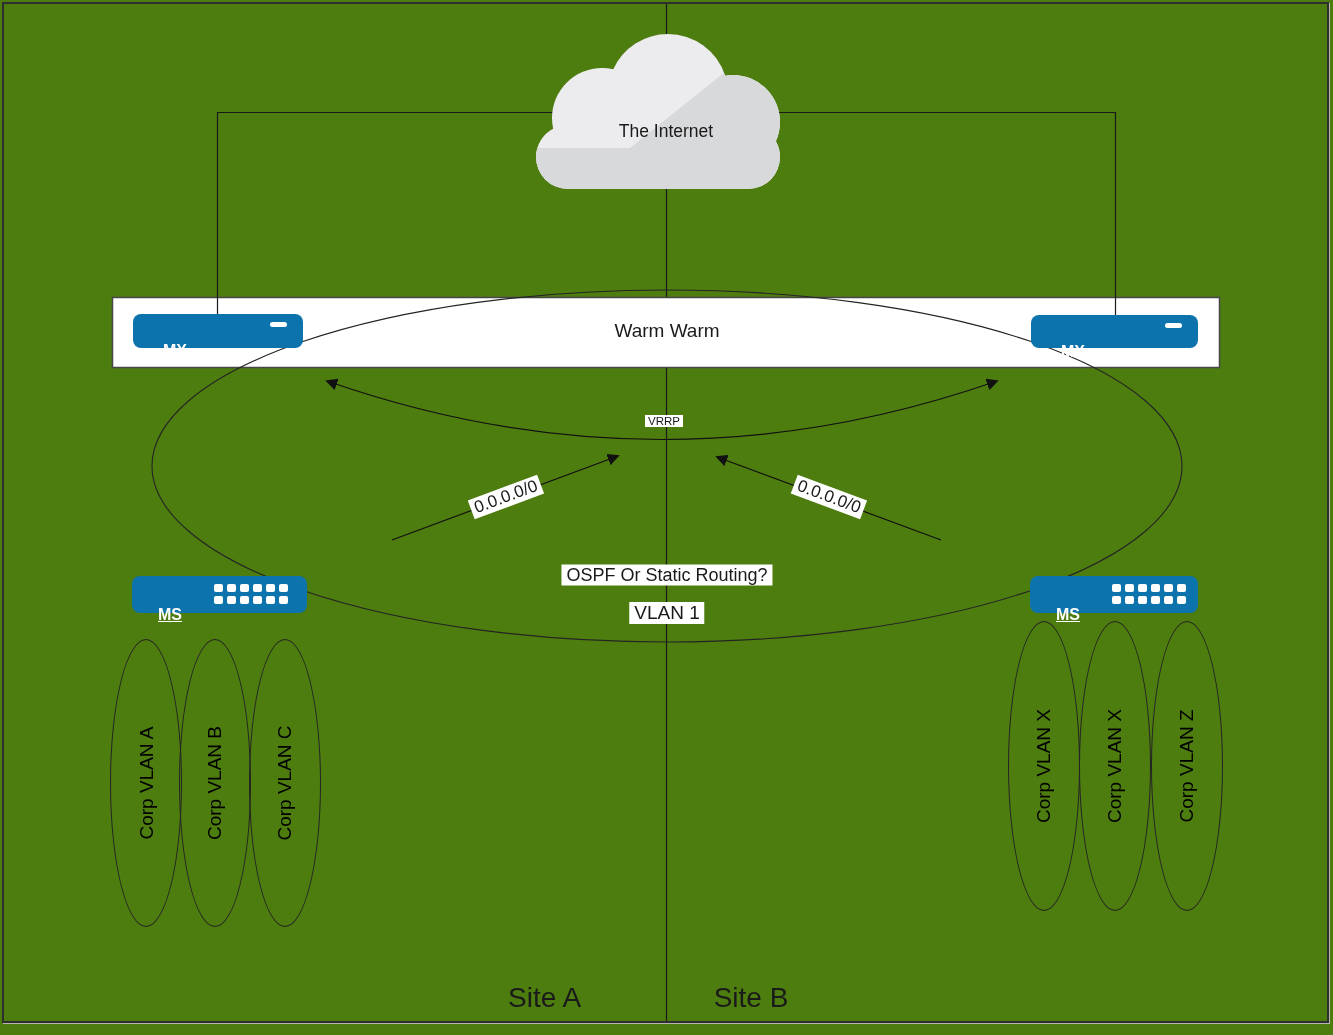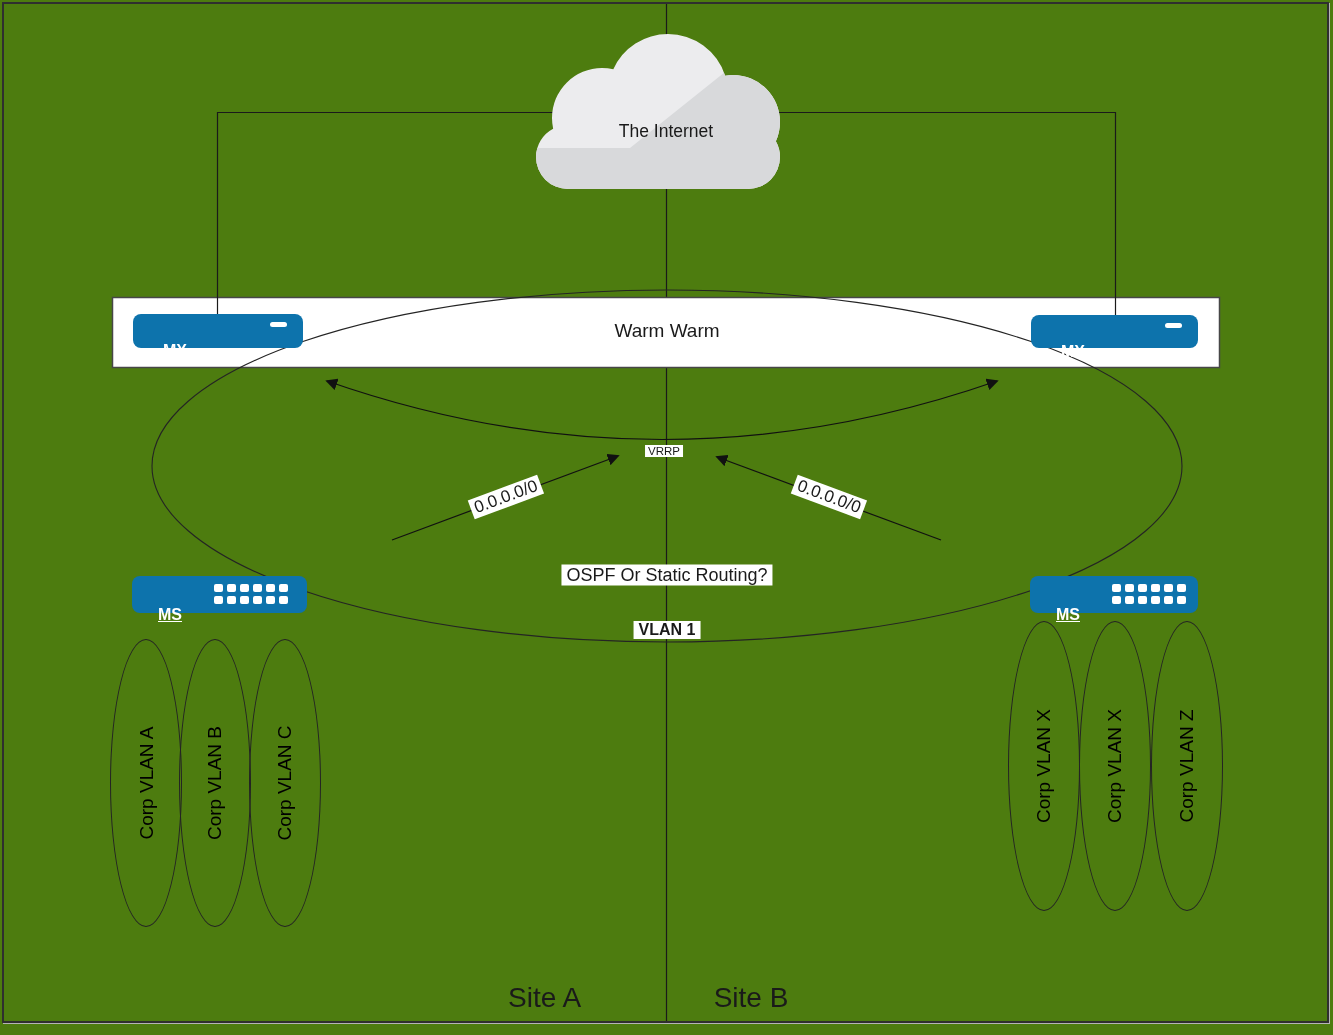--- a/index.html
+++ b/index.html
@@ -28,26 +28,26 @@
   .ms-left .dev-label, .ms-right .dev-label { left:26px;text-decoration:underline; }
   .mx-dash { position:absolute; right:16px; top:8px; width:17px; height:5px; background:#fff; border-radius:3px; }
   .ports { position:absolute; left:82px; top:8px; display:grid;
            grid-template-columns:repeat(6,9px); grid-auto-rows:8px; gap:4px; }
   .port  { background:#fff; border-radius:2px; }
 
   
   .lbl { position:absolute; white-space:nowrap; }
   .center { transform:translate(-50%,-50%); }
   .warm-spare-label { left:667px; top:331px; font-size:19px; }
-  .vrrp-label { left:664px; top:421px; font-size:11.5px; background:#fff; padding:0 3px;margin-top:30px; }
+  .vrrp-label { left:664px; top:421px; font-size:11.5px; background:#fff; padding:0 3px; }
   .route-label { font-size:17px; background:#fff; padding:0 4px; }
   .route-left  { left:506px; top:497px; transform:translate(-50%,-50%) rotate(-20.5deg); }
   .route-right { left:829px; top:497px; transform:translate(-50%,-50%) rotate(20.5deg); }
   .ospf-label  { left:667px; top:575px; font-size:18px; background:#fff; padding:0 5px; }
-  .vlan1-label { left:667px; top:630px; font-size:16px; font-weight:bold; background:#fff; padding:0 5px; }
+  .vlan1-label { left:667px; top:613px; font-size:19px; font-weight:normal; background:#fff; padding:0 5px; }
   .internet-label { left:666px; top:131px; font-size:17.5px; }
   .site-label { top:982px; font-size:28px; }
   .site-a { left:508px; width:150px; text-align:left; }
   .site-b { left:676px; width:150px; text-align:center; }
 
   
   .vlan {
     position:absolute; width:72px; border:1.3px solid #242424; border-radius:50%;
     display:flex; align-items:center; justify-content:center; box-sizing:border-box;
     background:transparent;

